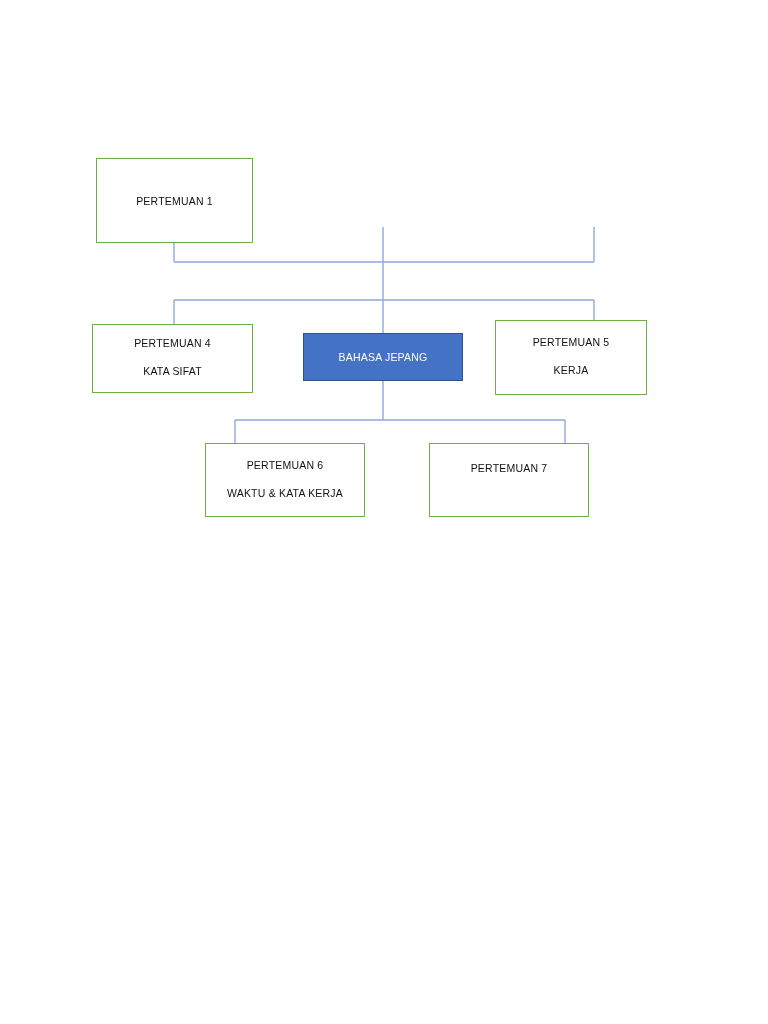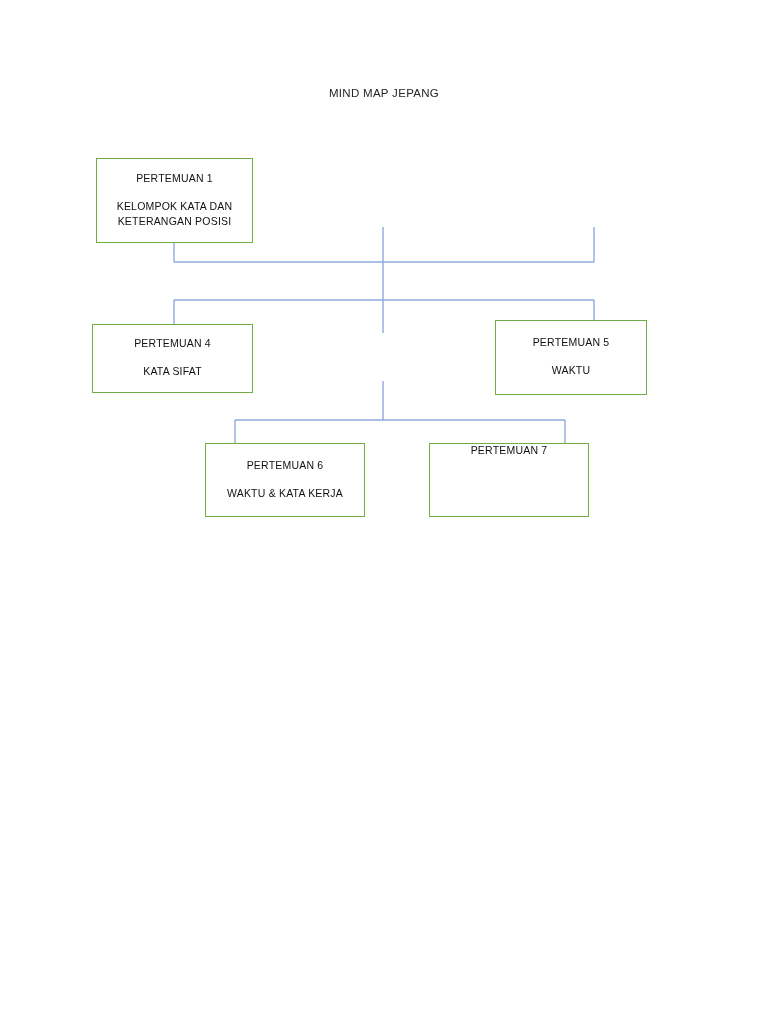--- a/index.html
+++ b/index.html
@@ -62,20 +62,21 @@
   }
   .node .line2 {
     font-size: 10.5px;
     letter-spacing: 0.2px;
     color: #111111;
     margin-top: 15px;
     line-height: 1.45;
   }
   .node.top-aligned {
     justify-content: flex-start;
+    padding-top: 18px;
   }
 
   .node.central {
     background: #4472C4;
     border: 1.5px solid #2F528F;
     justify-content: center;
   }
   .node.central .line1 {
     color: #ffffff;
     font-size: 10.5px;
@@ -91,21 +92,20 @@
   #node-5 { left: 495px; top: 320px; width: 152px; height: 75px; }
 
   #node-6 { left: 205px; top: 443px; width: 160px; height: 74px; }
   #node-7 { left: 429px; top: 443px; width: 160px; height: 74px; }
 </style>
 </head>
 <body>
 
 <div id="page">
 
-  <div class="title">MIND MAP JEPANG</div>
 
   <svg id="connectors" viewBox="0 0 768 1024" width="768" height="1024">
     <g stroke="#8FAADC" stroke-width="1.4" fill="none">
 
       <path d="M174,227 L174,262"></path>
       <path d="M383,227 L383,262"></path>
       <path d="M594,227 L594,262"></path>
 
       <path d="M174,262 L594,262"></path>
 
@@ -117,34 +117,36 @@
 
       <path d="M383,381 L383,420"></path>
       <path d="M235,420 L565,420"></path>
       <path d="M235,420 L235,443"></path>
       <path d="M565,420 L565,443"></path>
     </g>
   </svg>
 
   <div class="node" id="node-1">
     <div class="line1">PERTEMUAN 1</div>
-    <div class="line2">KELOMPOK KATA DAN KETERANGAN POSISI</div>
   </div>
 
 
 
   <div class="node" id="node-4">
     <div class="line1">PERTEMUAN 4</div>
     <div class="line2">KATA SIFAT</div>
   </div>
 
+  <div class="node central" id="node-central">
+    <div class="line1">BAHASA JEPANG</div>
+  </div>
 
   <div class="node" id="node-5">
     <div class="line1">PERTEMUAN 5</div>
-    <div class="line2">WAKTU</div>
+    <div class="line2">KERJA</div>
   </div>
 
   <div class="node" id="node-6">
     <div class="line1">PERTEMUAN 6</div>
     <div class="line2">WAKTU &amp; KATA KERJA</div>
   </div>
 
   <div class="node top-aligned" id="node-7">
     <div class="line1">PERTEMUAN 7</div>
     <div class="line2"></div>

